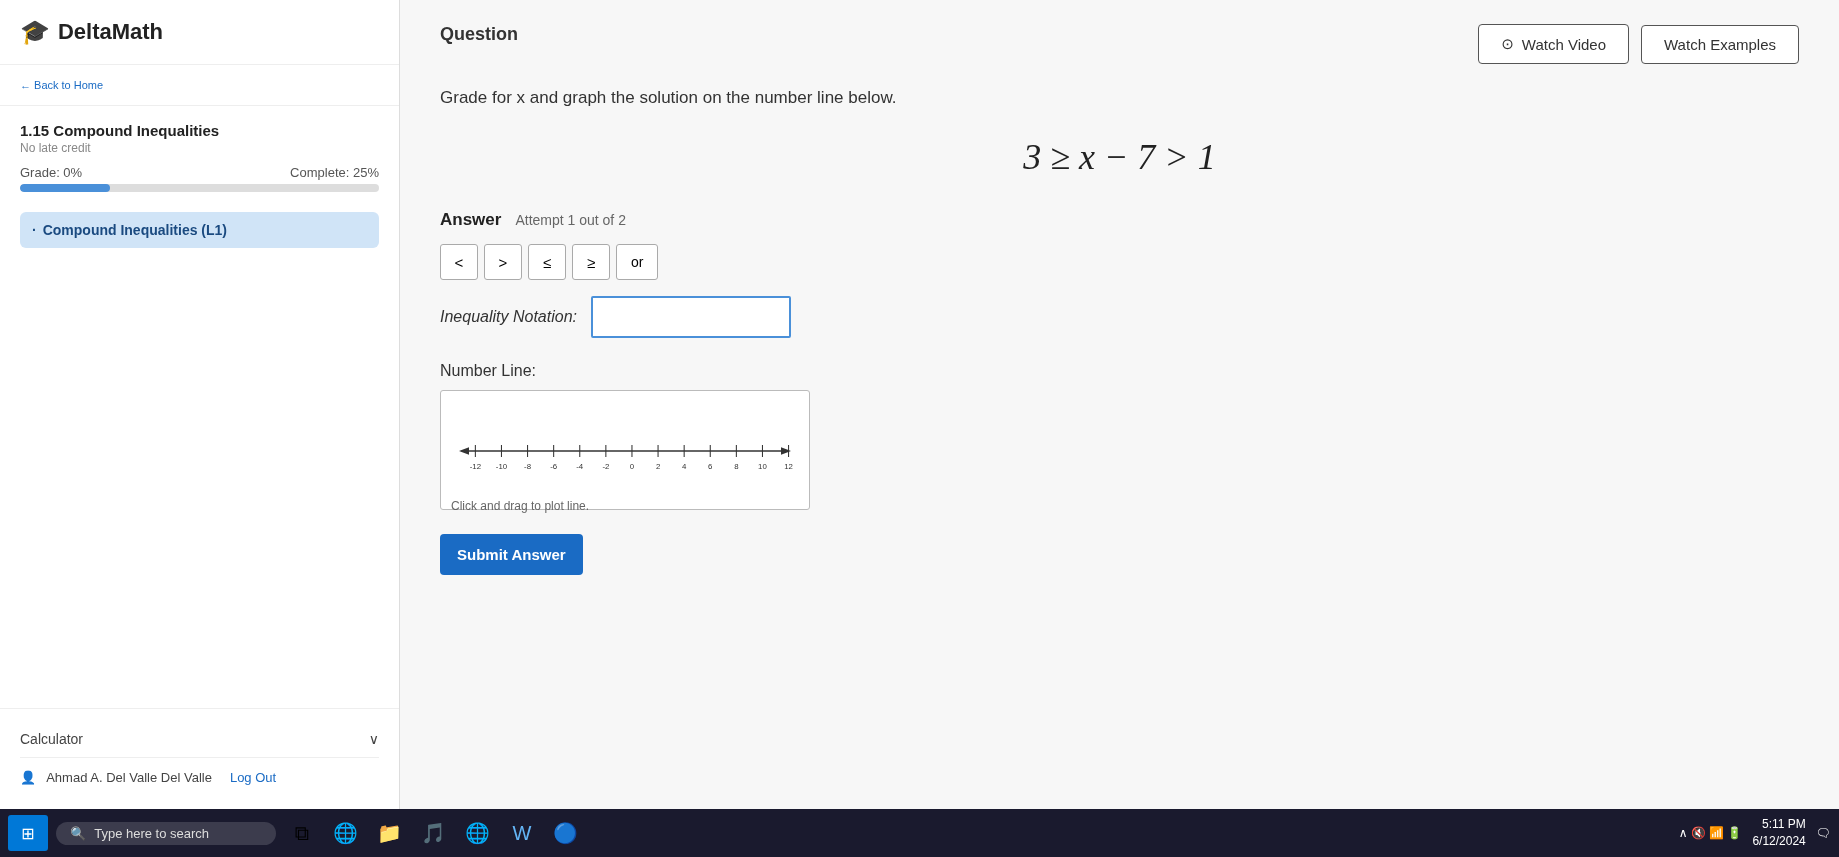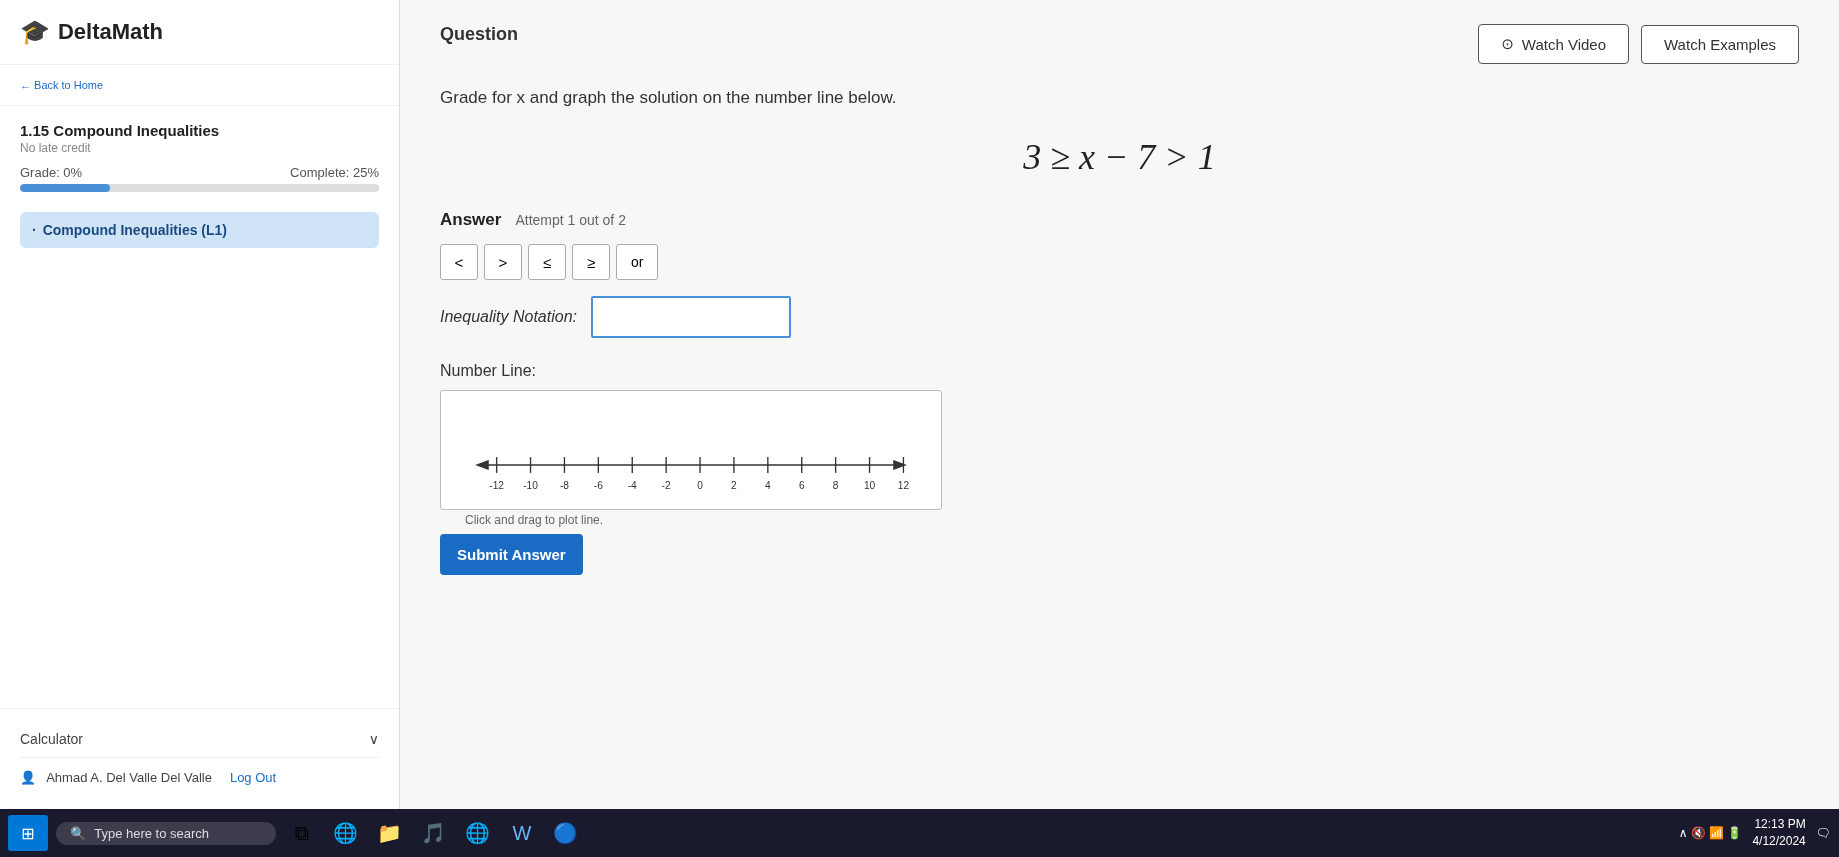--- a/index.html
+++ b/index.html
@@ -302,25 +302,25 @@
 
     .number-line-label {
       font-size: 16px;
       color: #333;
       margin-bottom: 10px;
     }
 
     .number-line-container {
       border: 1px solid #bbb;
       background: #fff;
-      width: 502px;
+      width: 370px;
       height: 120px;
       position: relative;
       border-radius: 3px;
-      padding: 24px;
+      padding: 10px;
     }
 
     .number-line-svg {
       width: 100%;
       height: 80px;
       margin-top: 10px;
     }
 
     .number-line-hint {
       font-size: 12px;
@@ -563,18 +563,18 @@
     <div class="taskbar-app-icon" style="color:#4fc3f7">🌐</div>
     <div class="taskbar-app-icon" style="color:#ffcc80">📁</div>
     <div class="taskbar-app-icon" style="color:#ce93d8">🎵</div>
     <div class="taskbar-app-icon" style="color:#a5d6a7">🌐</div>
     <div class="taskbar-app-icon" style="color:#64b5f6">W</div>
     <div class="taskbar-app-icon" style="color:#81c784">🔵</div>
   </div>
   <div class="taskbar-right">
     <span>∧ 🔇 📶 🔋</span>
     <div class="taskbar-time">
-      <div>12:13 PM</div>
-      <div>4/12/2024</div>
+      <div>5:11 PM</div>
+      <div>6/12/2024</div>
     </div>
     <span>🗨</span>
   </div>
 </div>
 
 </body></html>

